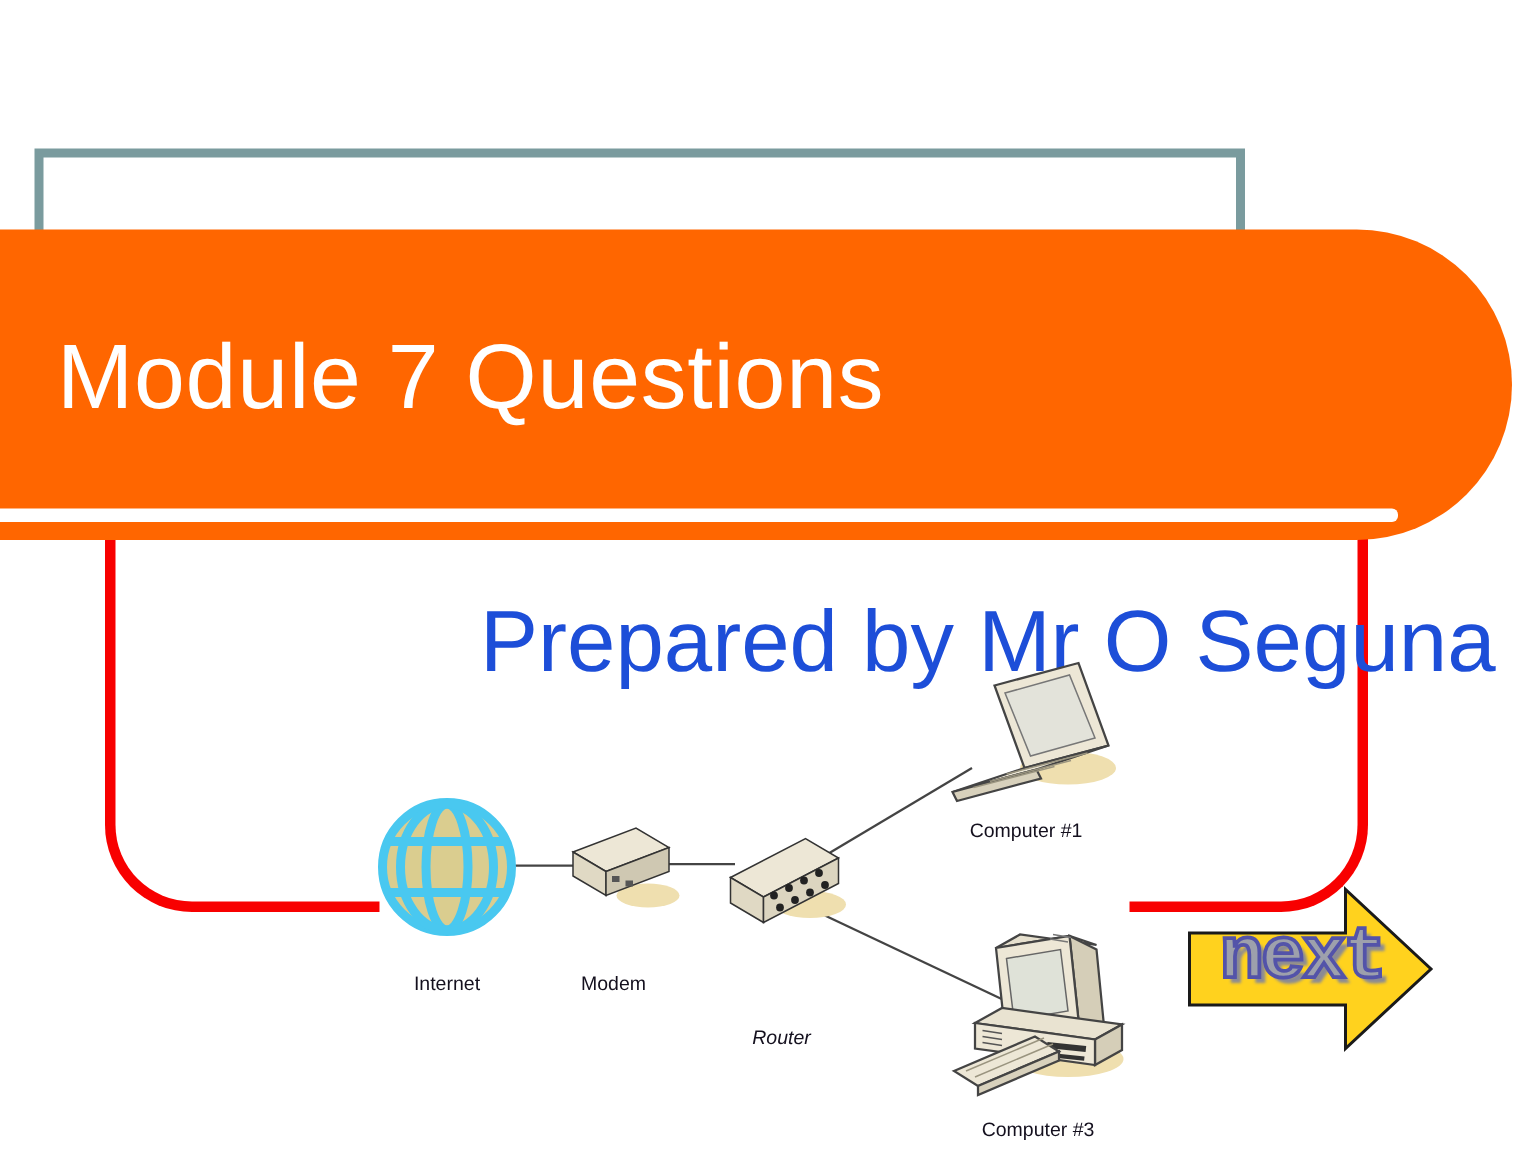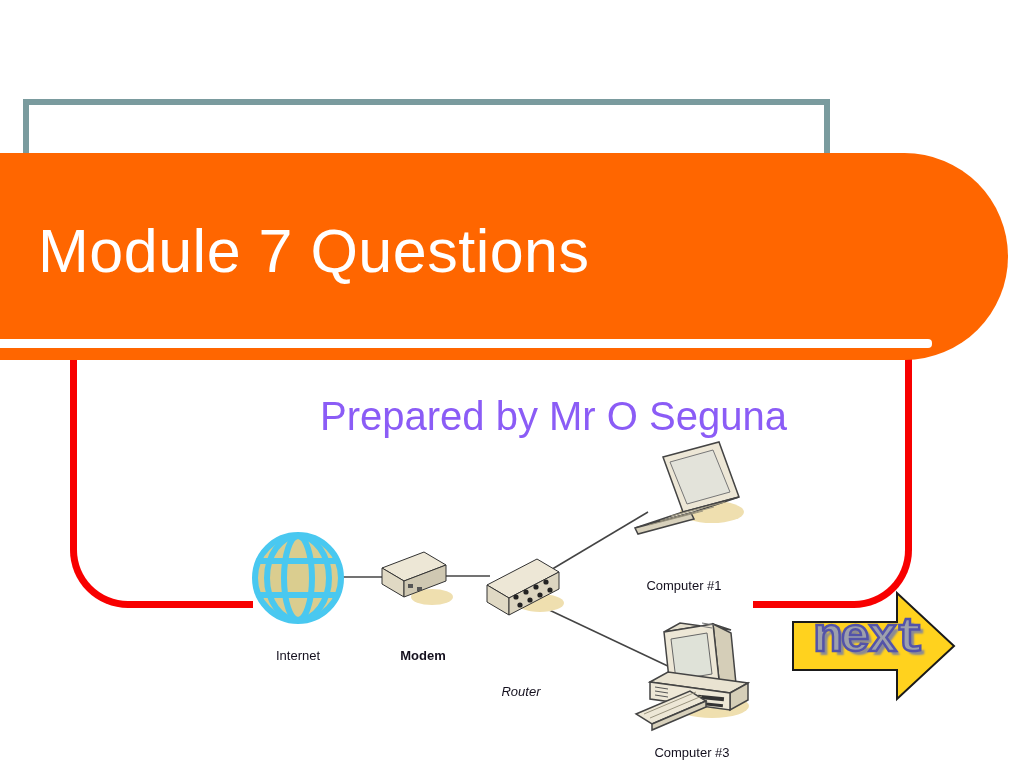--- a/index.html
+++ b/index.html
@@ -19,31 +19,31 @@
     background:#fff;z-index:2;}
 
   
   .banner{position:absolute;left:0;top:153px;width:1008px;height:207px;
     background:var(--banner-orange,#FF6600);border-radius:0 104px 104px 0;z-index:3;}
   .banner-stripe{position:absolute;left:0;top:339px;width:932px;height:9px;
     background:#fff;border-radius:0 4px 4px 0;z-index:4;}
   .title{position:absolute;left:38px;top:216px;font-size:61px;color:#fff;
     letter-spacing:0.5px;z-index:5;white-space:nowrap;}
 
-  .subtitle{position:absolute;left:320px;top:394px;font-size:40px;color:#8b5cf6;
+  .subtitle{position:absolute;left:320px;top:394px;font-size:58px;color:#1d4ed8;
     z-index:5;white-space:nowrap;}
 
   
   .diagram-svg{position:absolute;left:0;top:0;width:1024px;height:768px;z-index:5;}
   .dev-label{position:absolute;width:120px;text-align:center;font-size:13px;
     color:#14101e;z-index:6;}
   .lbl-internet{left:238px;top:648px;}
-  .lbl-modem{left:363px;top:648px;font-weight:bold;}
+  .lbl-modem{left:349px;top:648px;}
   .lbl-router{left:461px;top:684px;font-style:italic;}
-  .lbl-computer1{left:624px;top:546px;margin-top:32px;}
+  .lbl-computer1{left:624px;top:546px;}
   .lbl-computer2{left:632px;top:745px;}
 
   
   .next-arrow{position:absolute;left:788px;top:590px;width:170px;height:112px;
     z-index:6;cursor:pointer;font-family:Liberation Mono, monospace;}
   .next-arrow svg{position:absolute;left:0;top:0;}
   .next-label{position:absolute;left:16px;top:20px;width:128px;text-align:center;
     font-size:49px;font-weight:bold;letter-spacing:-2px;color:#9DA0AC;
     -webkit-text-stroke:2.5px #5353A9;text-shadow:4px 4px 2px #8A8A96;}
 </style>

